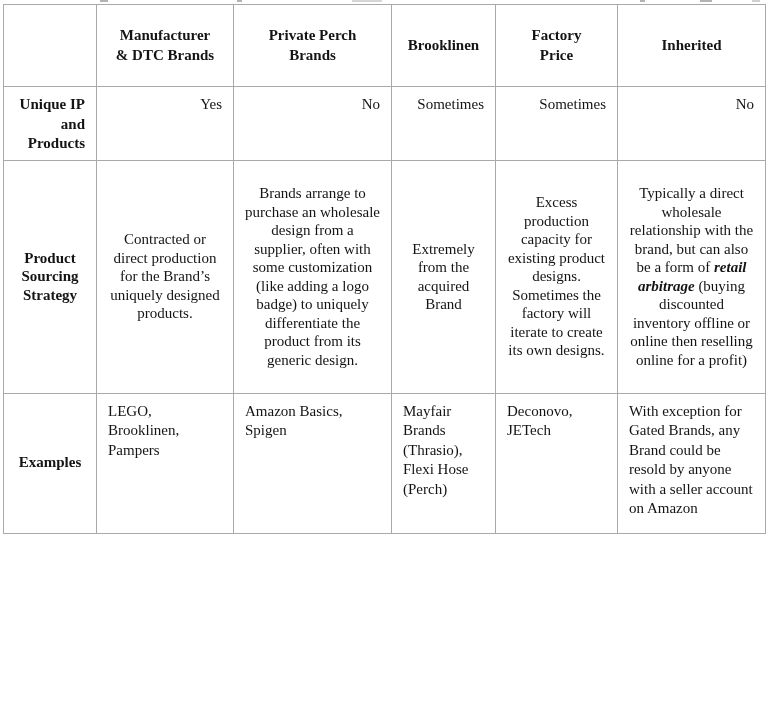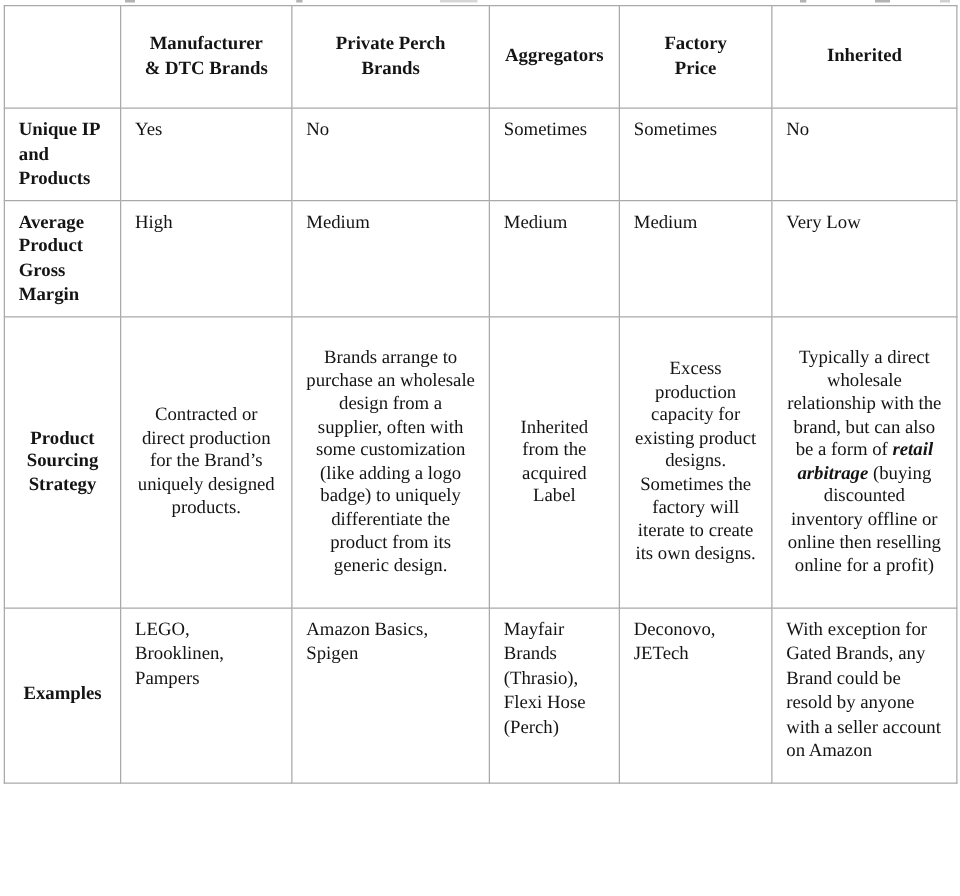--- a/index.html
+++ b/index.html
@@ -36,21 +36,21 @@
   
   .cmp td.rowhead {
     font-weight: bold;
     text-align: center;
     white-space: pre-line;
   }
   
   .cmp tr.simple td {
     vertical-align: top;
     padding-top: 8px;
-    text-align: left;
+    text-align: right;
   }
   
   .cmp tr.sourcing td {
     vertical-align: middle;
     text-align: center;
     line-height: 18.5px;
     padding: 5px 11px;
   }
   
   .cmp tr.examples td {
@@ -87,55 +87,44 @@
       <col style="width:122px">
       <col style="width:148px">
   </colgroup>
   <thead>
     <tr style="height:82px">
       <th></th>
       <th>Manufacturer
 &amp; DTC Brands</th>
       <th>Private Perch
 Brands</th>
-      <th>Aggregators</th>
+      <th>Brooklinen</th>
       <th>Factory
 Price</th>
       <th>Inherited</th>
     </tr>
   </thead>
   <tbody>
     <tr class="simple" style="height:72px">
       <td class="rowhead">Unique IP
 and
 Products</td>
       <td>Yes</td>
       <td>No</td>
       <td>Sometimes</td>
       <td>Sometimes</td>
       <td>No</td>
     </tr>
-    <tr class="simple" style="height:90px">
-      <td class="rowhead">Average
-Product
-Gross
-Margin</td>
-      <td>High</td>
-      <td>Medium</td>
-      <td>Medium</td>
-      <td>Medium</td>
-      <td>Very Low</td>
-    </tr>
     <tr class="sourcing" style="height:233px">
       <td class="rowhead">Product
 Sourcing
 Strategy</td>
       <td>Contracted or direct production for the Brand’s uniquely designed products.</td>
       <td>Brands arrange to purchase an wholesale design from a supplier, often with some customization (like adding a logo badge) to uniquely differentiate the product from its generic design.</td>
-      <td>Inherited from the acquired Label</td>
+      <td>Extremely from the acquired Brand</td>
       <td>Excess production capacity for existing product designs. Sometimes the factory will iterate to create its own designs.</td>
       <td><span>Typically a direct wholesale relationship with the brand, but can also be a form of </span><span class="emph">retail arbitrage</span><span> (buying discounted inventory offline or online then reselling online for a profit)</span></td>
     </tr>
     <tr class="examples" style="height:140px">
       <td class="rowhead">Examples</td>
       <td>LEGO,
 Brooklinen,
 Pampers</td>
       <td>Amazon Basics,
 Spigen</td>

